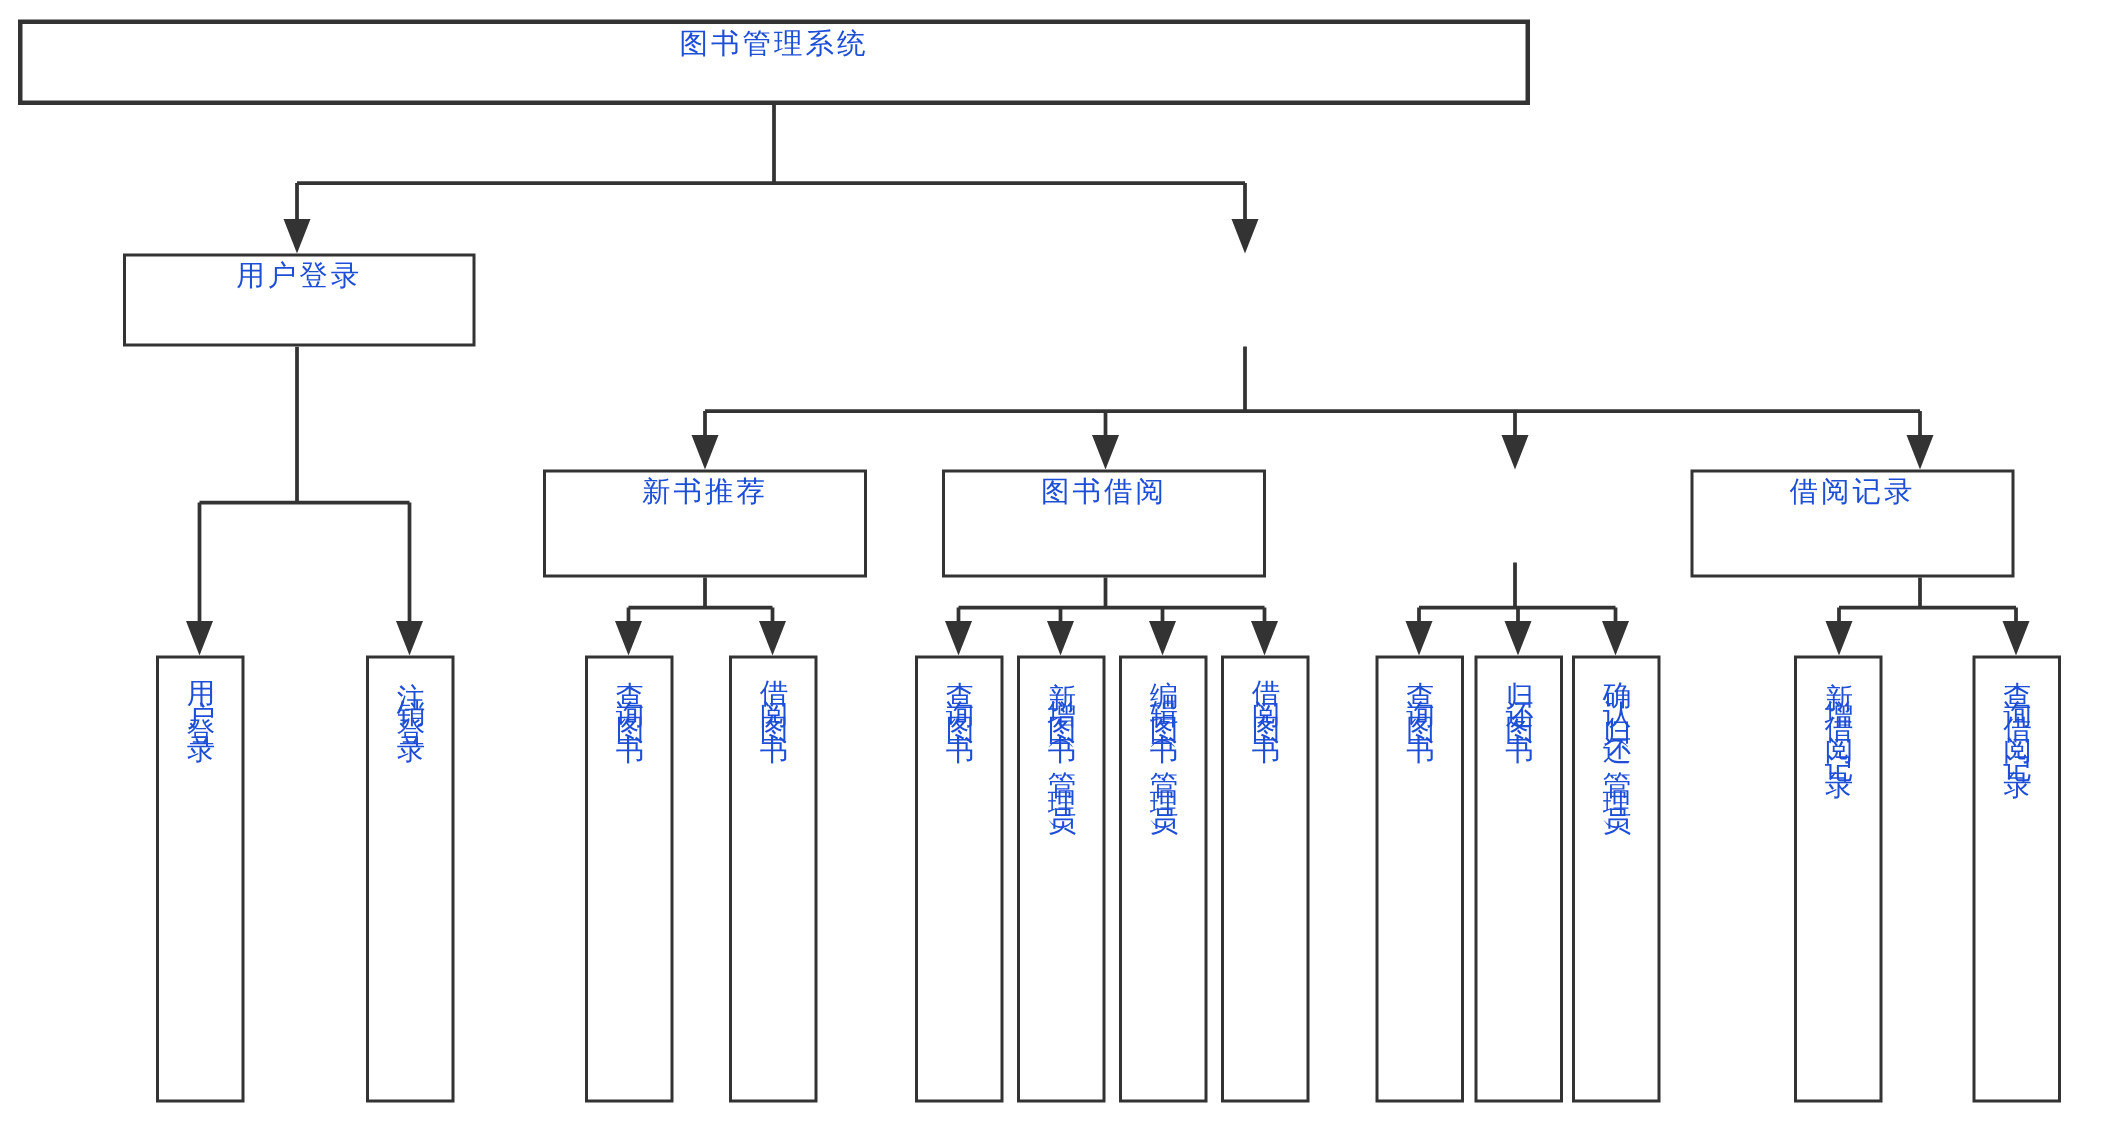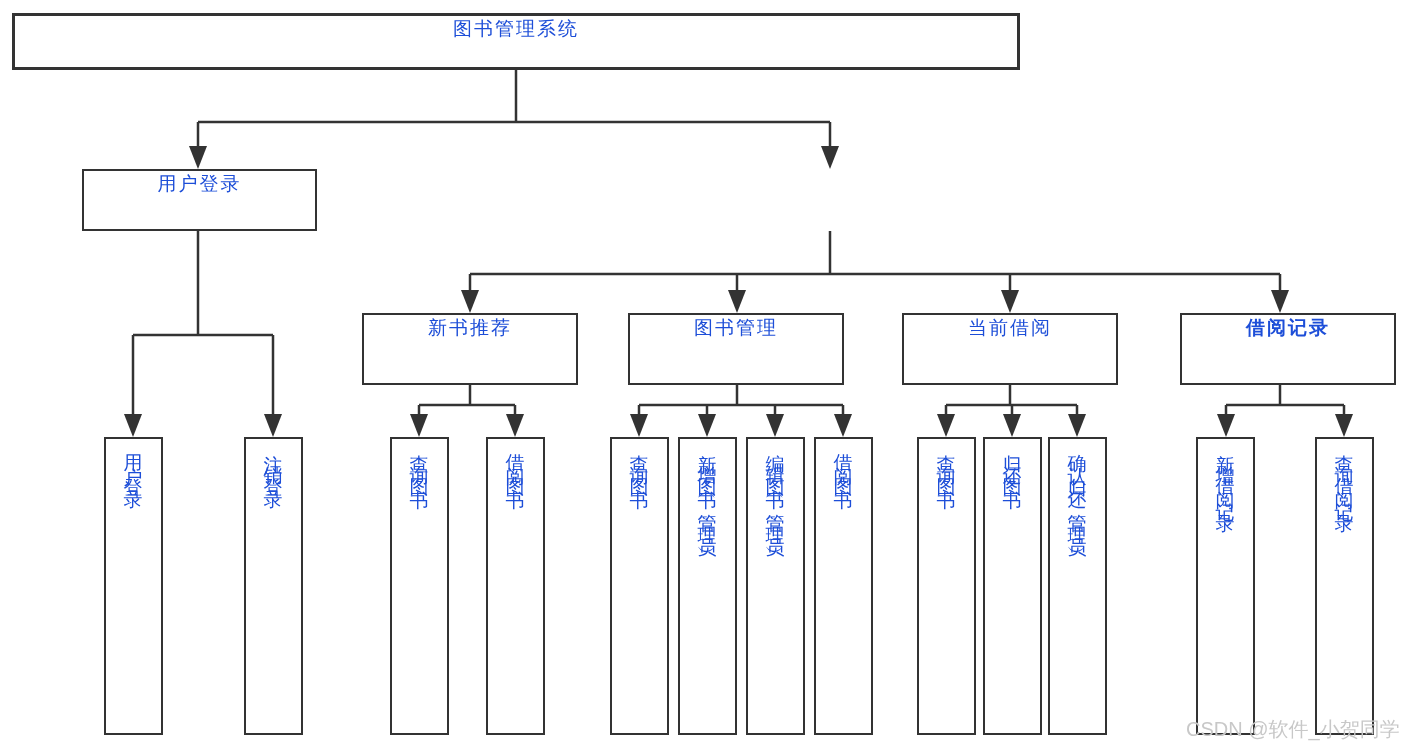--- a/index.html
+++ b/index.html
@@ -145,26 +145,23 @@
   </div>
 
   <div class="node lvl2" style="left:82px;">
     <span>用户登录</span>
   </div>
 
   <div class="node lvl3" style="left:362px;">
     <span>新书推荐</span>
   </div>
   <div class="node lvl3" style="left:628px;">
-    <span>图书管理</span>
-  </div>
-  <div class="node lvl3" style="left:902px;">
-    <span>当前借阅</span>
-  </div>
-  <div class="node lvl3" style="left:1180px;font-weight:bold;">
+    <span>图书借阅</span>
+  </div>
+  <div class="node lvl3" style="left:1127px;">
     <span>借阅记录</span>
   </div>
 
   <div class="node leaf" style="left:104px;">
     <span class="vtext">用户登录</span>
   </div>
   <div class="node leaf" style="left:244px;">
     <span class="vtext">注销登录</span>
   </div>
 
@@ -198,15 +195,14 @@
     <span class="vtext">确认归还（管理员）</span>
   </div>
 
   <div class="node leaf" style="left:1196px;">
     <span class="vtext">新增借阅记录</span>
   </div>
   <div class="node leaf" style="left:1315px;">
     <span class="vtext">查询借阅记录</span>
   </div>
 
-  <div class="watermark">CSDN @软件_小贺同学</div>
 
 </div>
 
 </body></html>

